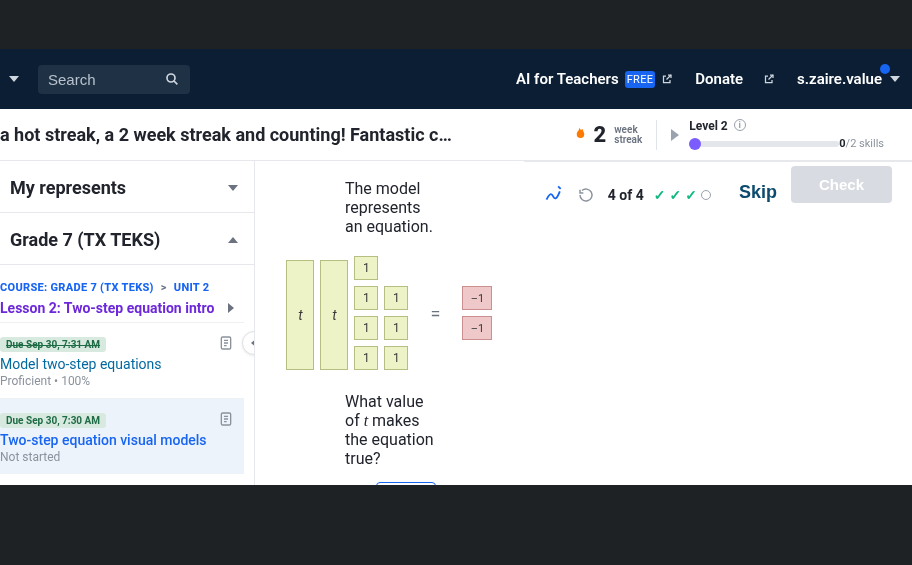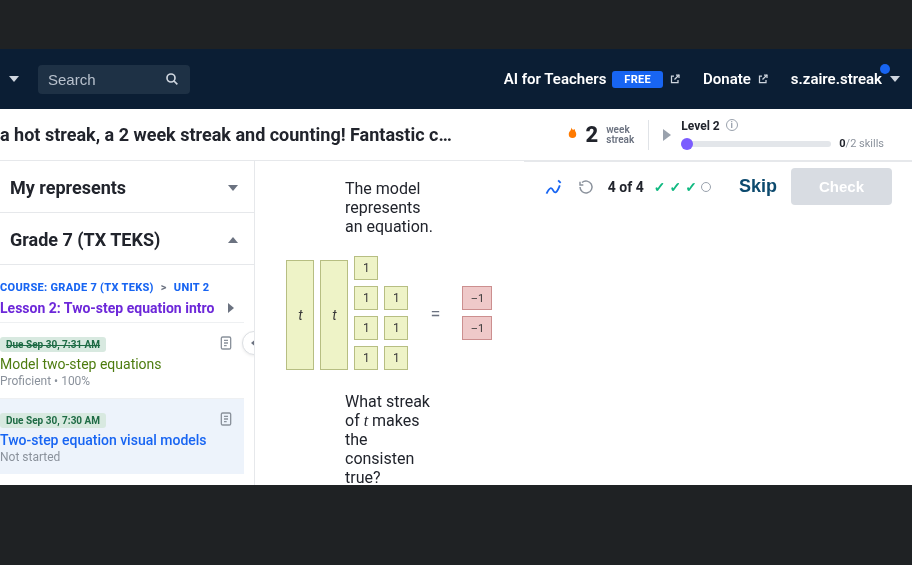--- a/index.html
+++ b/index.html
@@ -13,40 +13,40 @@
   .search-wrap { background: #1e3145; border-radius: 4px; display: flex; align-items: center; padding: 6px 10px; margin-left: 10px; width: 152px; }
   .search-wrap input { background: transparent; border: none; outline: none; color: #cfd6df; font-size: 15px; width: 100%; }
   .search-wrap input::placeholder { color: #b8c1cd; }
   .search-icon { margin-left: auto; }
   .logo-wrap { display: flex; align-items: center; gap: 8px; position: absolute; left: 50%; transform: translateX(-50%); }
   .leaf-icon { width: 22px; height: 22px; background: #19a87b; border-radius: 50%; display:flex;align-items:center;justify-content:center; }
   .leaf-icon svg { width:14px;height:14px; }
   .logo-text { font-weight: 700; font-size: 18px; letter-spacing: -0.2px; }
   .nav-right { margin-left: auto; display: flex; align-items: center; gap: 22px; }
   .ai-teachers { display: flex; align-items: center; gap: 6px; font-weight: 600; font-size: 15px; }
-  .pill-free { background: #1865f2; color:#fff; font-size:11px; font-weight:700; padding:2px 12px; border-radius:3px; letter-spacing:0.3px; }
+  .pill-free { background: #1865f2; color:#fff; font-size:11px; font-weight:400; padding:2px 2px; border-radius:3px; letter-spacing:0.3px; }
   .ext-link-icon { width:12px;height:12px; }
-  .donate { display:flex; align-items:center; gap:6px; font-weight:600; font-size:15px; }
+  .donate { display:flex; align-items:center; gap:20px; font-weight:600; font-size:15px; }
   .user-chip { display:flex; align-items:center; gap:8px; font-weight:600; font-size:15px; position:relative; }
   .user-chip .notif-dot { position:absolute; top:-6px; right:10px; width:10px;height:10px;border-radius:50%;background:#1865f2; }
 
   
   .subbar { height: 52px; background: #fff; border-bottom: 1px solid #e6e8eb; display:flex; align-items:center; padding: 0 28px 0 0; }
   .streak-msg { font-size: 18px; font-weight:700; color:#21242c; white-space:nowrap; overflow:hidden; text-overflow:ellipsis; flex:0 0 auto; max-width: 460px; padding-left:0; }
   .subbar-gap { flex:1; }
   .streak-info { display:flex; align-items:center; gap:6px; }
   .fire-icon { width:18px;height:18px; color:#ff6b00; }
   .streak-num { font-size:22px; font-weight:800; color:#21242c; }
   .streak-label { display:flex; flex-direction:column; font-size:10px; line-height:10px; color:#6b7280; font-weight:600; margin-left:2px; }
   .vbar { width:1px; height:30px; background:#e0e3e7; margin: 0 14px; }
   .play-caret { width:0;height:0;border-top:6px solid transparent;border-bottom:6px solid transparent;border-left:8px solid #9aa2ad; margin-right:10px; }
   .level-wrap { display:flex; flex-direction:column; gap:4px; }
   .level-top { display:flex; gap:6px; font-size:12px; font-weight:700; color:#21242c; }
   .info-icon { width:12px;height:12px;border:1.5px solid #9aa2ad;border-radius:50%;display:inline-flex;align-items:center;justify-content:center;font-size:9px;color:#9aa2ad;font-weight:700; }
-  .level-row { display:flex; align-items:center; gap:8px; }
+  .level-row { display:flex; align-items:center; gap:0; }
   .progress-bar { width:150px; height:6px; background:#e3e6ea; border-radius:3px; position:relative; }
   .progress-bar .dot { position:absolute; left:0; top:-3px; width:12px;height:12px;border-radius:50%;background:#7b5cff; }
   .skills-text { font-size:11px; color:#21242c; }
   .skills-text .faded { color:#8b929c; }
 
   
   .body { flex:1; display:flex; min-height:0; }
   .sidebar { width:255px; border-right:1px solid #e6e8eb; position:relative; overflow:hidden; }
   .sb-section { padding: 16px 16px 14px 10px; border-bottom:1px solid #e6e8eb; display:flex; align-items:center; justify-content:space-between; cursor:pointer; }
   .sb-section .title { font-size:18px; font-weight:700; color:#21242c; }
@@ -55,21 +55,21 @@
   .chev.up { border-bottom:6px solid #6b7280; }
   .sb-sub { padding: 16px 10px 8px 0; }
   .crumb { font-size:11px; font-weight:800; letter-spacing:0.3px; color:#1865f2; }
   .crumb .sep { color:#6b7280; margin:0 4px; }
   .lesson-row { display:flex; align-items:center; justify-content:space-between; padding: 6px 10px 6px 0; cursor:pointer; }
   .lesson-row .lesson-title { font-size:14px; font-weight:700; color:#6d28d9; }
   .chev-right { width:0;height:0;border-top:5px solid transparent;border-bottom:5px solid transparent;border-left:6px solid #6b7280; }
   .item-block { padding: 10px 12px 10px 0; border-top:1px solid #eef0f2; position:relative; }
   .item-block .strike-pill { display:inline-block; background:#d8e9e0; color:#1e6b45; font-size:10px; font-weight:700; padding:2px 6px; border-radius:3px; text-decoration:line-through; margin-bottom:4px; }
   .item-block .due-pill { display:inline-block; background:#d8e9e0; color:#1e6b45; font-size:10px; font-weight:700; padding:2px 6px; border-radius:3px; margin-bottom:4px; }
-  .item-block .item-title { font-size:14px; color:#4d7c0f; font-weight:400; margin-bottom:2px; }
+  .item-block .item-title { font-size:14px; color:#0369a1; font-weight:400; margin-bottom:2px; }
   .item-block.active { background:#edf3fb; }
   .item-block.active .item-title { color:#1865f2; font-weight:500; }
   .item-block .item-status { font-size:12px; color:#8b929c; }
   .item-block .wk-icon { position:absolute; right:10px; top:12px; color:#8b929c; }
   .collapse-btn { position:absolute; top:170px; right:-12px; width:24px;height:24px;border-radius:50%;background:#fff;border:1px solid #dcdfe3;display:flex;align-items:center;justify-content:center;cursor:pointer;box-shadow:0 1px 3px rgba(0,0,0,0.08); z-index:5; }
   .collapse-btn .chev-left { width:0;height:0;border-top:5px solid transparent;border-bottom:5px solid transparent;border-right:6px solid #6b7280; }
 
   
   .main { flex:1; display:flex; flex-direction:row; min-width:0; position:relative; }
   .content { flex:1; padding: 18px 90px 0 90px; overflow:hidden; color:#21242c; }
@@ -82,21 +82,21 @@
   .sq { width:24px;height:24px;background:#eef3c7;border:1px solid #b7be82;display:flex;align-items:center;justify-content:center;font-size:12px;color:#3a3a3a; }
   .sq.neg { background:#efc9c9; border-color:#cc8f8f; width:30px; font-size:11px; }
   .eq { font-size:18px; color:#6b7280; }
   .q-text { font-size:16px; margin-top:8px; }
   .ital { font-style:italic; font-family: "Times New Roman", serif; }
   .answer-row { display:flex; align-items:center; gap:8px; margin-top:14px; font-family: "Times New Roman", serif; font-size:18px; font-style:italic; }
   .answer-input { width:60px; height:24px; border:1.5px solid #1865f2; border-radius:4px; outline:none; padding:2px 6px; font-size:14px; font-style:normal; font-family:inherit; }
   .hint-box { margin-top:20px; margin-left:36px; border:1px solid #dcdfe3; border-bottom:none; border-radius:4px 4px 0 0; padding:14px 16px 10px; color:#8b929c; font-size:15px; width:180px; }
 
   
-  .actionbar { height:50px; border-top:1px solid #e6e8eb; display:flex; align-items:center; padding:8px 20px; gap:14px; }
+  .actionbar { height:50px; border-top:1px solid #e6e8eb; display:flex; align-items:flex-end; padding:8px 20px; gap:14px; }
   .scribble-icon { color:#1865f2; width:20px;height:20px; }
   .retry-icon { color:#8b929c; width:16px;height:16px; margin-left:auto; }
   .progress-dots { display:flex; align-items:center; gap:10px; font-size:14px; color:#21242c; font-weight:700; }
   .checks { display:flex; gap:4px; align-items:center; }
   .check { color:#10b981; font-weight:900; }
   .circle-open { width:10px;height:10px;border:1.5px solid #9aa2ad;border-radius:50%; }
   .spacer { flex:1; }
   .skip-btn { color:#0c4a6e; font-weight:700; font-size:18px; cursor:pointer; background:none;border:none; }
   .check-btn { background:#d8dce2; color:#fff; font-weight:700; font-size:15px; padding:10px 28px; border:none; border-radius:4px; cursor:default; }
 
@@ -132,21 +132,21 @@
       </div>
       <div class="donate">
         <span>Donate</span>
         <svg class="ext-link-icon" viewBox="0 0 24 24" fill="none" stroke="#cfd6df" stroke-width="2.5">
             <path d="M14 4h6v6"></path>
             <path d="M20 4l-9 9"></path>
             <path d="M18 14v5H5V6h5"></path>
           </svg>
       </div>
       <div class="user-chip">
-        <span>s.zaire.streak</span>
+        <span>s.zaire.value</span>
         <div class="caret-down-sm"></div>
         <div class="notif-dot"></div>
       </div>
     </div>
   </div>
 
   <div class="subbar">
     <div class="streak-msg">a hot streak, a 2 week streak and counting! Fantastic consisten…</div>
     <div class="subbar-gap"></div>
     <div class="streak-info">
@@ -252,21 +252,21 @@
             </div>
           </div>
           <div class="eq">=</div>
           <div class="ones-col">
             <div class="sq neg">–1</div>
             <div class="sq neg">–1</div>
           </div>
         </div>
 
         <p class="q-text">
-          <span>What streak of </span><span class="ital">t</span><span> makes the consisten true?</span>
+          <span>What value of </span><span class="ital">t</span><span> makes the equation true?</span>
         </p>
 
         <div class="answer-row">
           <span>t</span>
           <span style="font-style:normal"> =</span>
           <input class="answer-input" type="text" style="">
         </div>
 
         <div class="hint-box">
           

